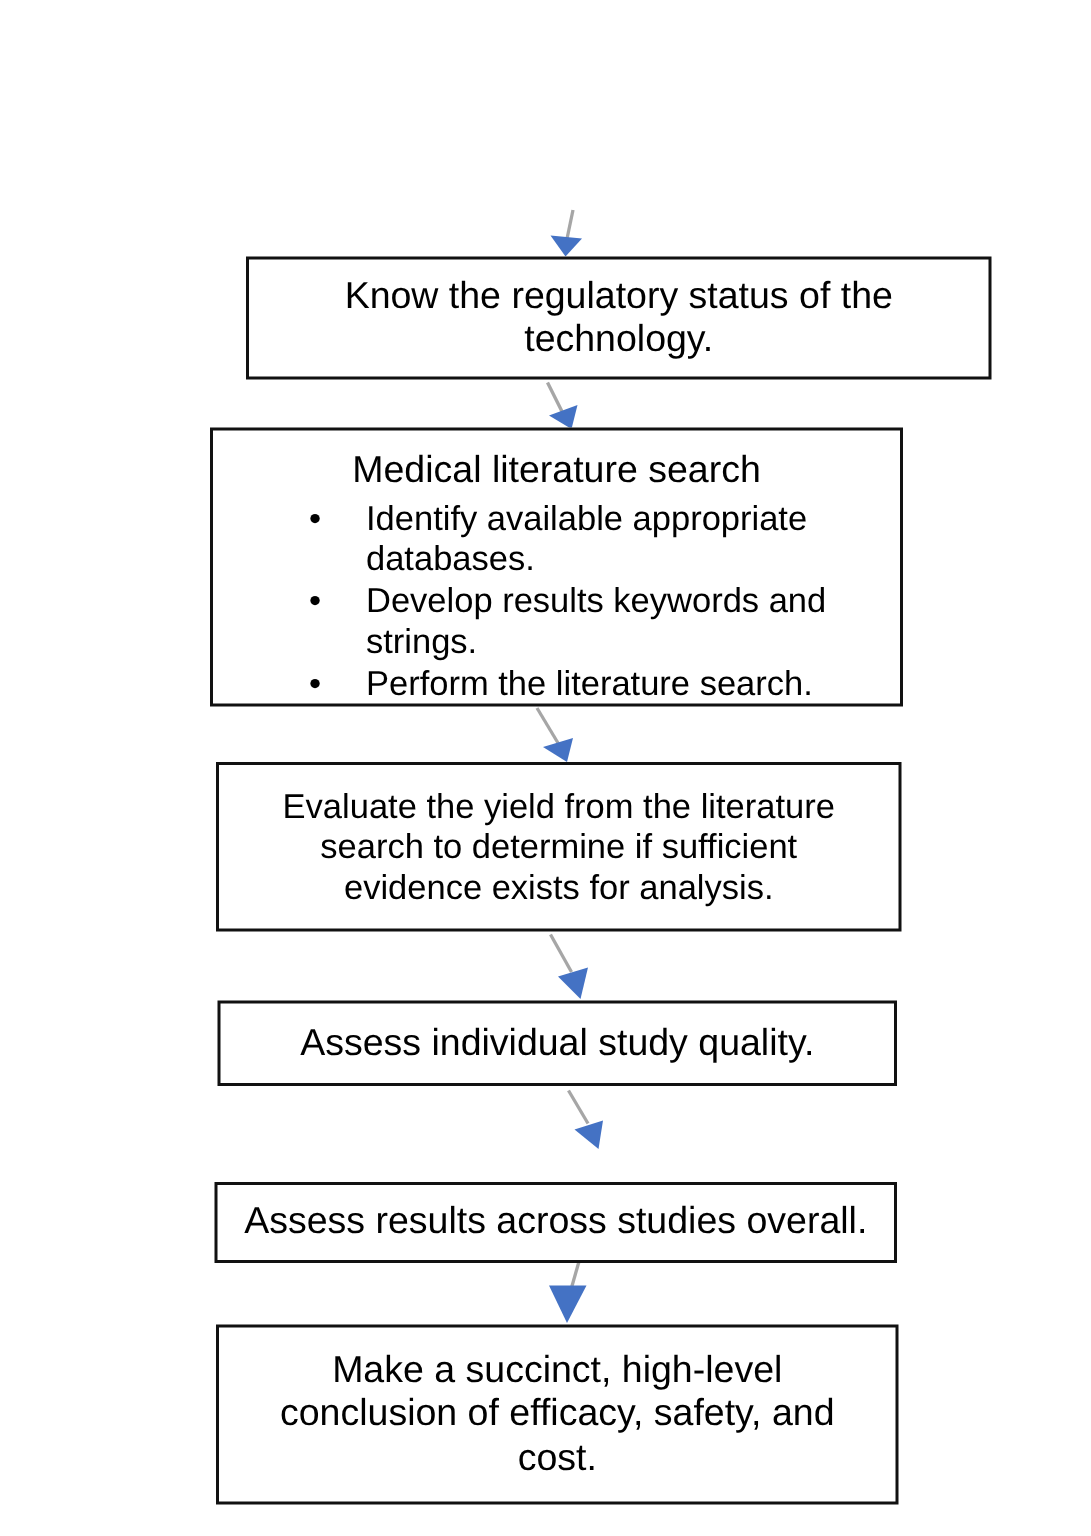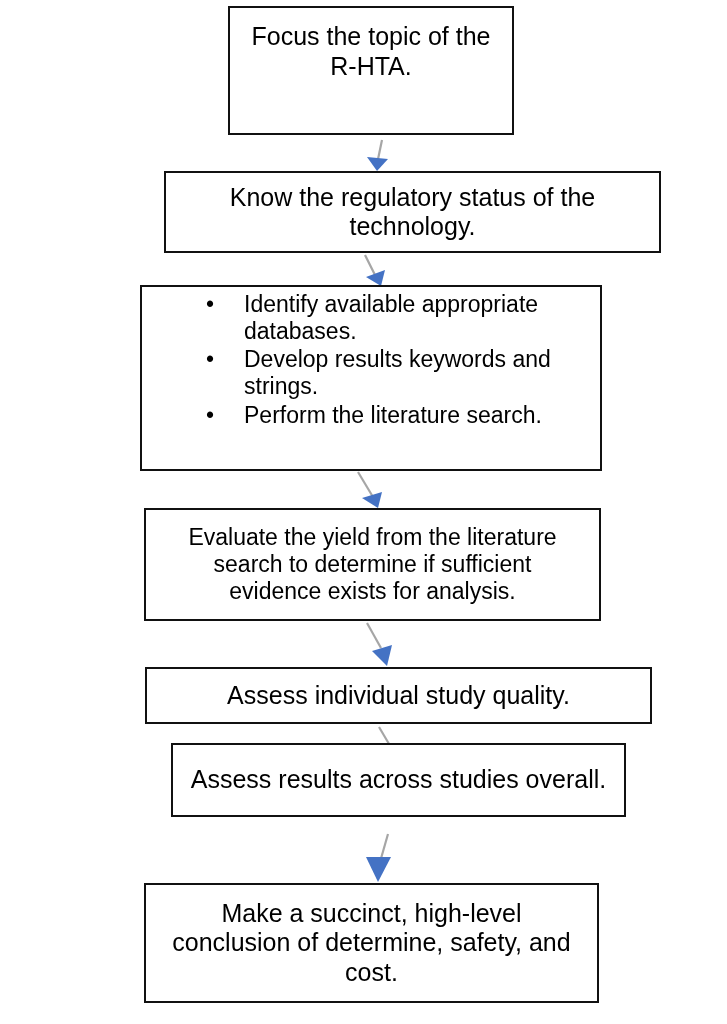--- a/index.html
+++ b/index.html
@@ -82,29 +82,28 @@
     line-height: 1.18;
   }
 
   #node-4 {
     left: 144px; top: 508px; width: 457px; height: 113px;
     justify-content: center;
   }
   #node-4 .node-text { font-size: 23px; }
 
   #node-5 {
-    left: 145px; top: 667px; width: 507px; height: 57px;
+    left: 145px; top: 667px; width: 453px; height: 57px;
     justify-content: center;
   }
   #node-5 .node-text { font-size: 25px; }
 
   #node-6 {
-    left: 143px; top: 743px; width: 455px; height: 74px;
+    left: 143px; top: 788px; width: 455px; height: 54px;
     justify-content: center;
-    margin-left: 28px;
   }
   #node-6 .node-text { font-size: 25px; }
 
   #node-7 {
     left: 144px; top: 883px; width: 455px; height: 120px;
     justify-content: center;
   }
   #node-7 .node-text { font-size: 25px; }
 
   
@@ -147,31 +146,28 @@
       <line x1="379" y1="727" x2="392" y2="749" stroke="#a6a6a6" stroke-width="2.2"></line>
       <polygon points="399,766 383,753 402,747" fill="#4472c4"></polygon>
     </g>
 
     <g>
       <line x1="388" y1="834" x2="380" y2="862" stroke="#a6a6a6" stroke-width="2.2"></line>
       <polygon points="378,882 366,857 391,857" fill="#4472c4"></polygon>
     </g>
   </svg>
 
-  <div class="node" id="node-1">
-    <div class="node-text">Focus the topic of the
-R-HTA.</div>
-  </div>
 
   <div class="node" id="node-2">
     <div class="node-text">Know the regulatory status of the
 technology.</div>
   </div>
 
   <div class="node" id="node-3">
+    <div class="node-heading">Medical literature search</div>
     <ul class="bullet-list">
       <li>
         <span class="bullet-dot">•</span><span>Identify available appropriate databases.</span>
       </li>
       <li>
         <span class="bullet-dot">•</span><span>Develop results keywords and strings.</span>
       </li>
       <li>
         <span class="bullet-dot">•</span><span>Perform the literature search.</span>
       </li>
@@ -187,17 +183,17 @@
   <div class="node" id="node-5">
     <div class="node-text">Assess individual study quality.</div>
   </div>
 
   <div class="node" id="node-6">
     <div class="node-text">Assess results across studies overall.</div>
   </div>
 
   <div class="node" id="node-7">
     <div class="node-text">Make a succinct, high-level
-conclusion of determine, safety, and
+conclusion of efficacy, safety, and
 cost.</div>
   </div>
 
 </div>
 
 </body></html>

